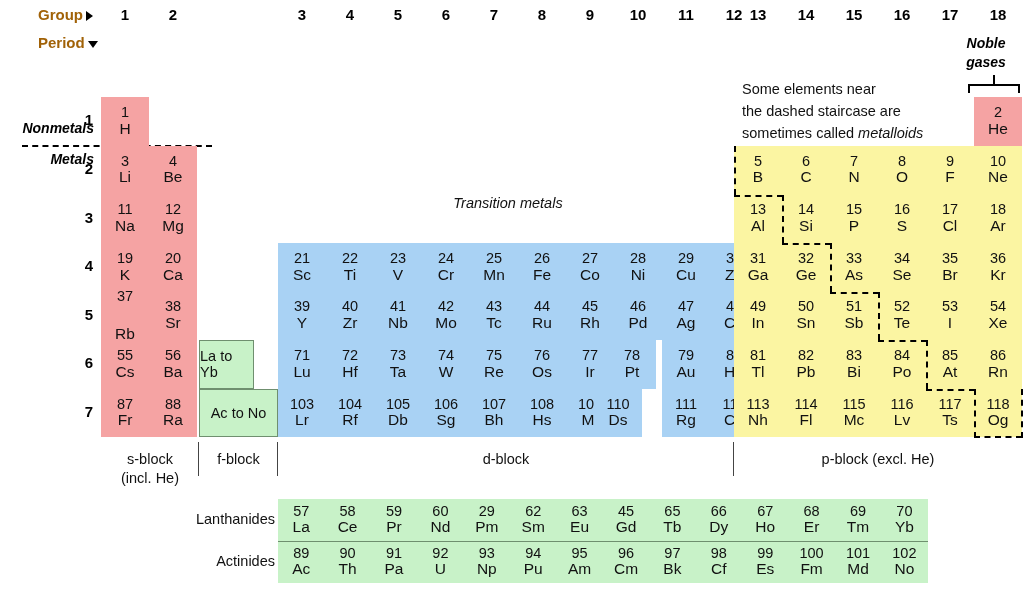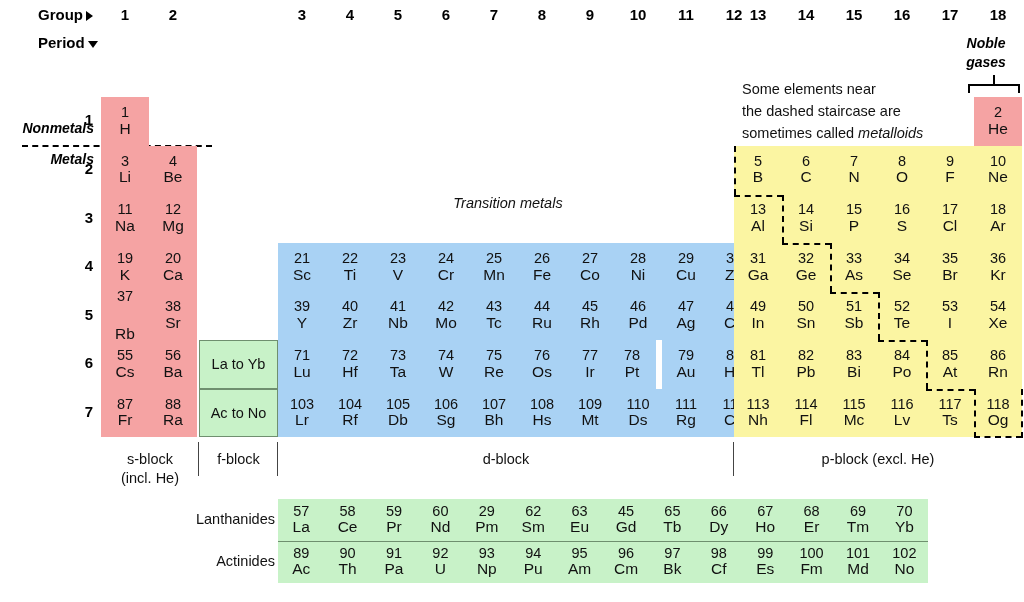--- a/index.html
+++ b/index.html
@@ -10,21 +10,21 @@
     color:#111111;
     overflow:hidden;
     position:relative;
   }
   #stage{position:absolute;left:0;top:0;width:1024px;height:602px;}
 
   .abs{position:absolute;}
 
   
   .hdr-label{
-    font-size:15px;font-weight:700;color:#000000;
+    font-size:15px;font-weight:700;color:#a16207;
     white-space:nowrap;
   }
   .grp-num{
     font-size:15px;font-weight:700;color:#000;
     text-align:center;width:48px;
   }
   .period-num{
     font-size:15px;font-weight:700;color:#000;
     text-align:center;width:18px;
   }
@@ -517,21 +517,21 @@
         <div class="sym">Bh</div>
       </div>
       <div class="cell c-blue" style="left: 518px; top: 388.6px;">
         <div class="z">108</div>
         <div class="sym">Hs</div>
       </div>
       <div class="cell c-blue" style="left: 566px; top: 388.6px;">
         <div class="z">109</div>
         <div class="sym">Mt</div>
       </div>
-      <div class="cell c-blue" style="left: 614px; top: 388.6px;">
+      <div class="cell c-blue" style="left: 594px; top: 388.6px;">
         <div class="z">110</div>
         <div class="sym">Ds</div>
       </div>
       <div class="cell c-blue" style="left: 662px; top: 388.6px;">
         <div class="z">111</div>
         <div class="sym">Rg</div>
       </div>
       <div class="cell c-blue" style="left: 710px; top: 388.6px;">
         <div class="z">112</div>
         <div class="sym">Cn</div>
@@ -555,21 +555,21 @@
       <div class="cell c-yellow" style="left: 926px; top: 388.6px;">
         <div class="z">117</div>
         <div class="sym">Ts</div>
       </div>
       <div class="cell c-yellow" style="left: 974px; top: 388.6px;">
         <div class="z">118</div>
         <div class="sym">Og</div>
       </div>
     </div>
 
-  <div class="fbox" style="left:199px;top:340px;width:79px;height:48.6px;">
+  <div class="fbox" style="left:199px;top:340px;width:55px;height:48.6px;">
     <span>La to Yb</span>
   </div>
   <div class="fbox" style="left:199px;top:388.6px;width:79px;height:48.6px;">
     <span>Ac to No</span>
   </div>
 
   <div>
 
     <div class="dash-v" style="left:734px;top:146px;height:48.6px;"></div>
     <div class="dash-h" style="left:734px;top:194.6px;width:49px;"></div>

